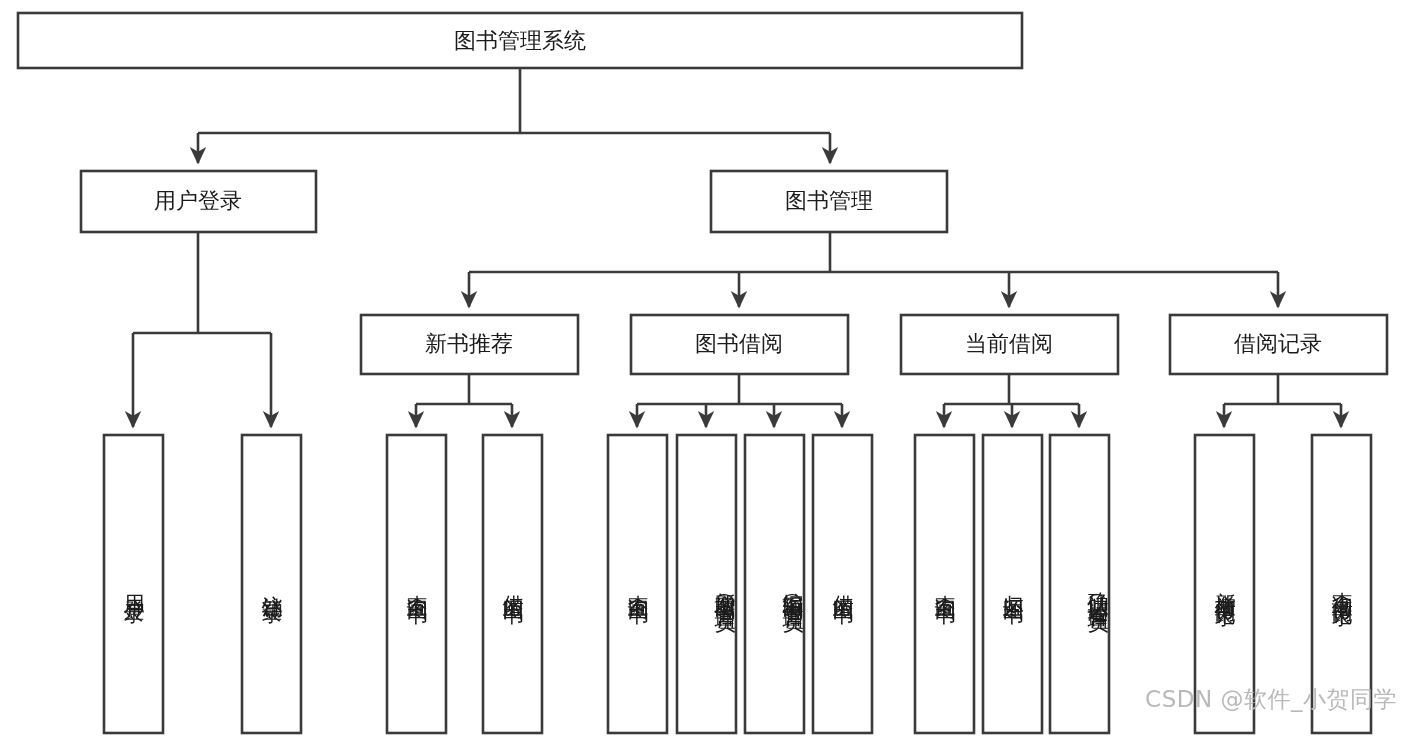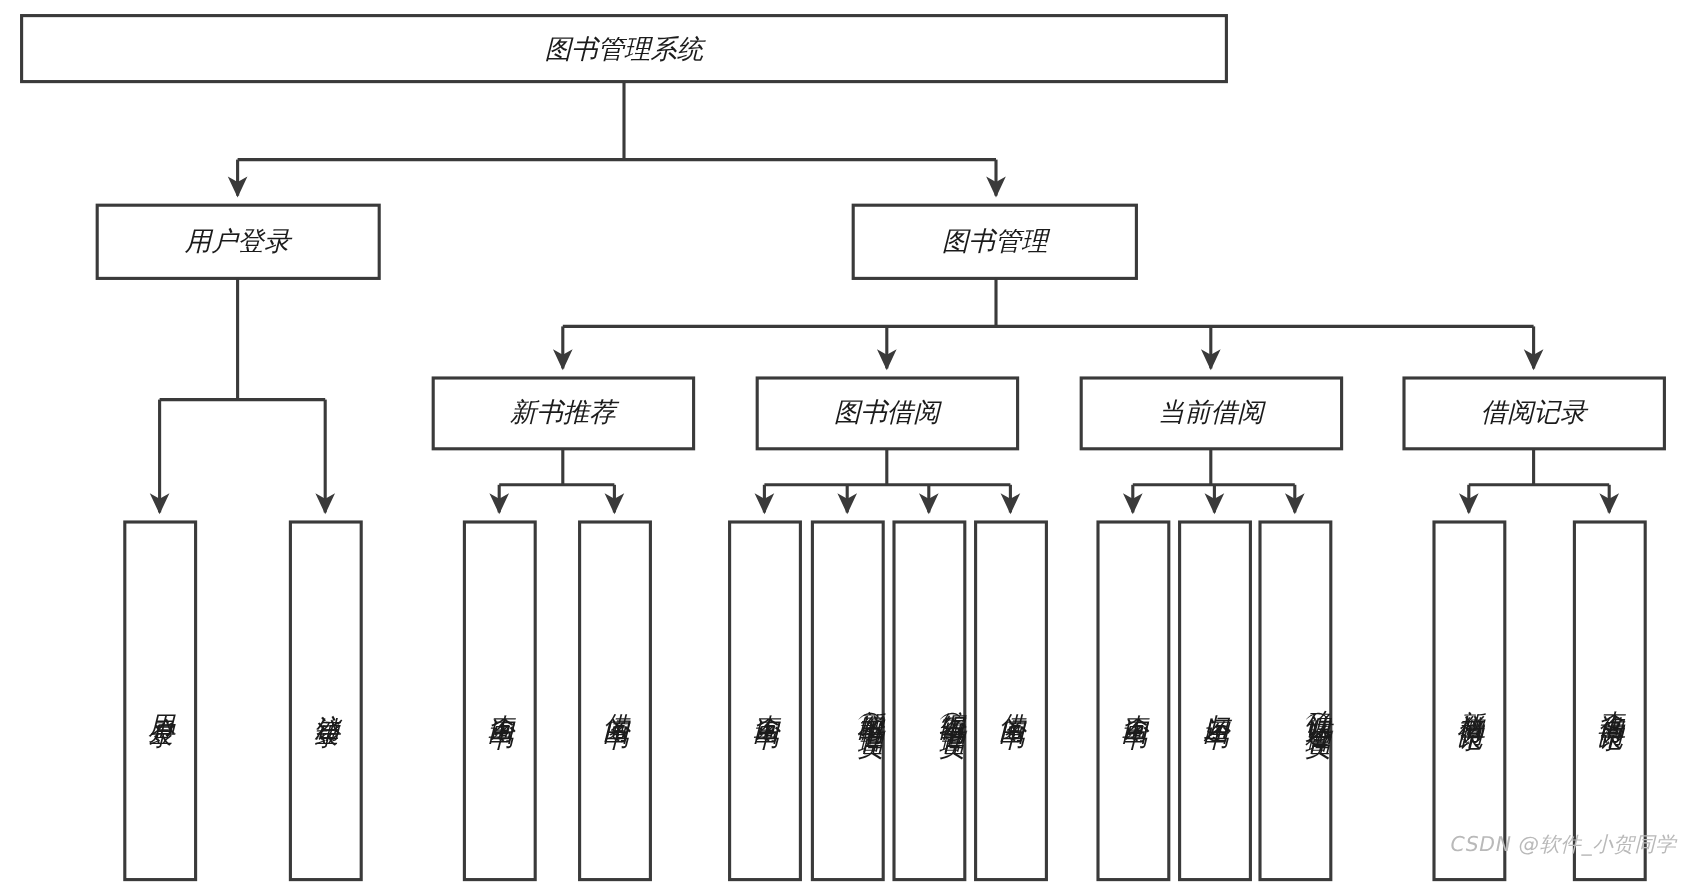--- a/index.html
+++ b/index.html
@@ -11,21 +11,20 @@
     width: 1405px;
     height: 747px;
     font-family: "DejaVu Sans", "Liberation Sans", sans-serif;
     overflow: hidden;
     position: relative;
   }
   #diagram-root {
     position: relative;
     width: 1405px;
     height: 719px;
-    font-style: italic;
   }
   svg#tree-svg {
     position: absolute;
     top: 0;
     left: 0;
     width: 1405px;
     height: 747px;
   }
   .node-box {
     fill: #ffffff;
@@ -62,21 +61,21 @@
     letter-spacing: 3px;
     color: #1b1b1b;
     pointer-events: none;
     white-space: nowrap;
   }
   .watermark {
     position: absolute;
     right: 8px;
     bottom: 4px;
     font-family: "DejaVu Sans", "Liberation Sans", sans-serif;
-    font-size: 17px;
+    font-size: 23px;
     color: #b9b9b9;
     letter-spacing: 0.5px;
     white-space: nowrap;
   }
 </style>
 </head>
 <body>
 
 <div id="diagram-root">
 

